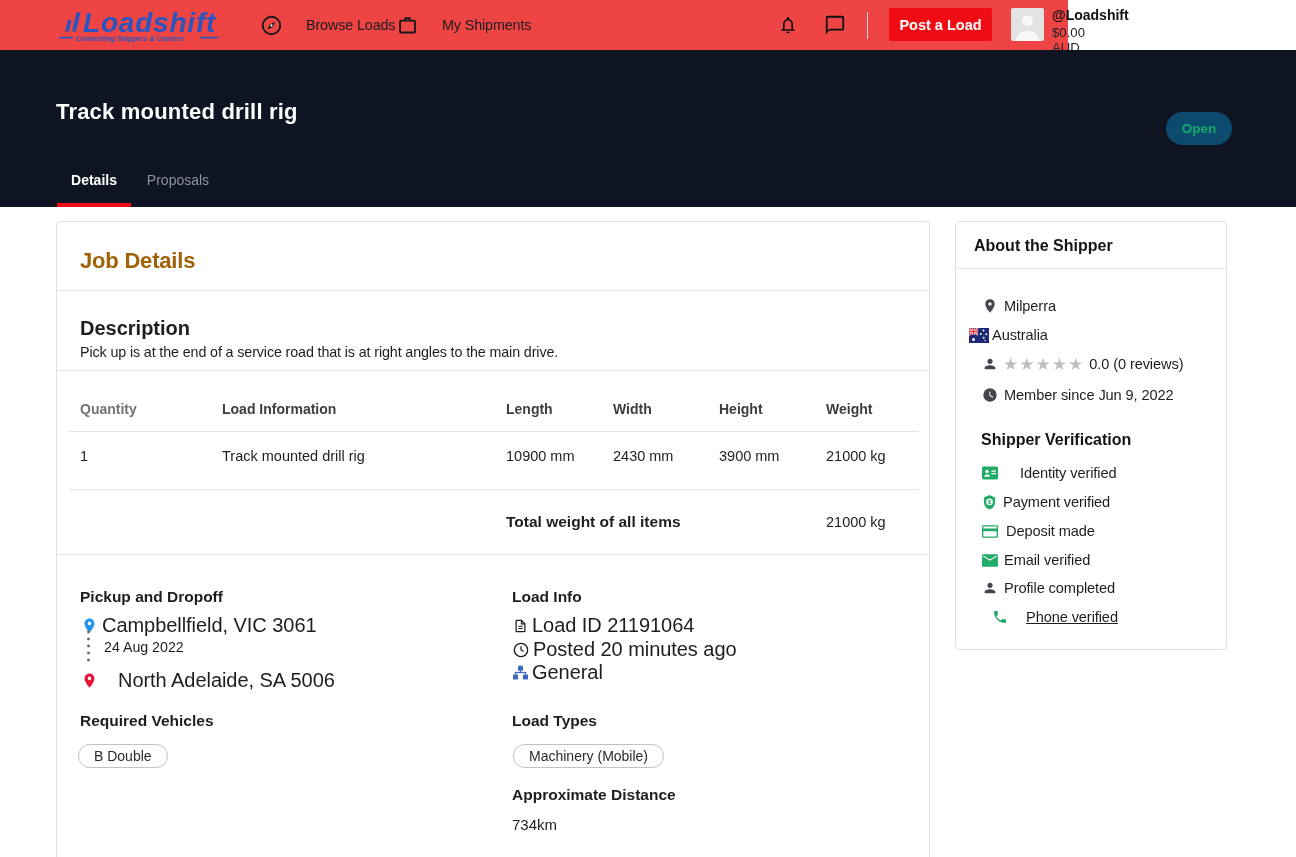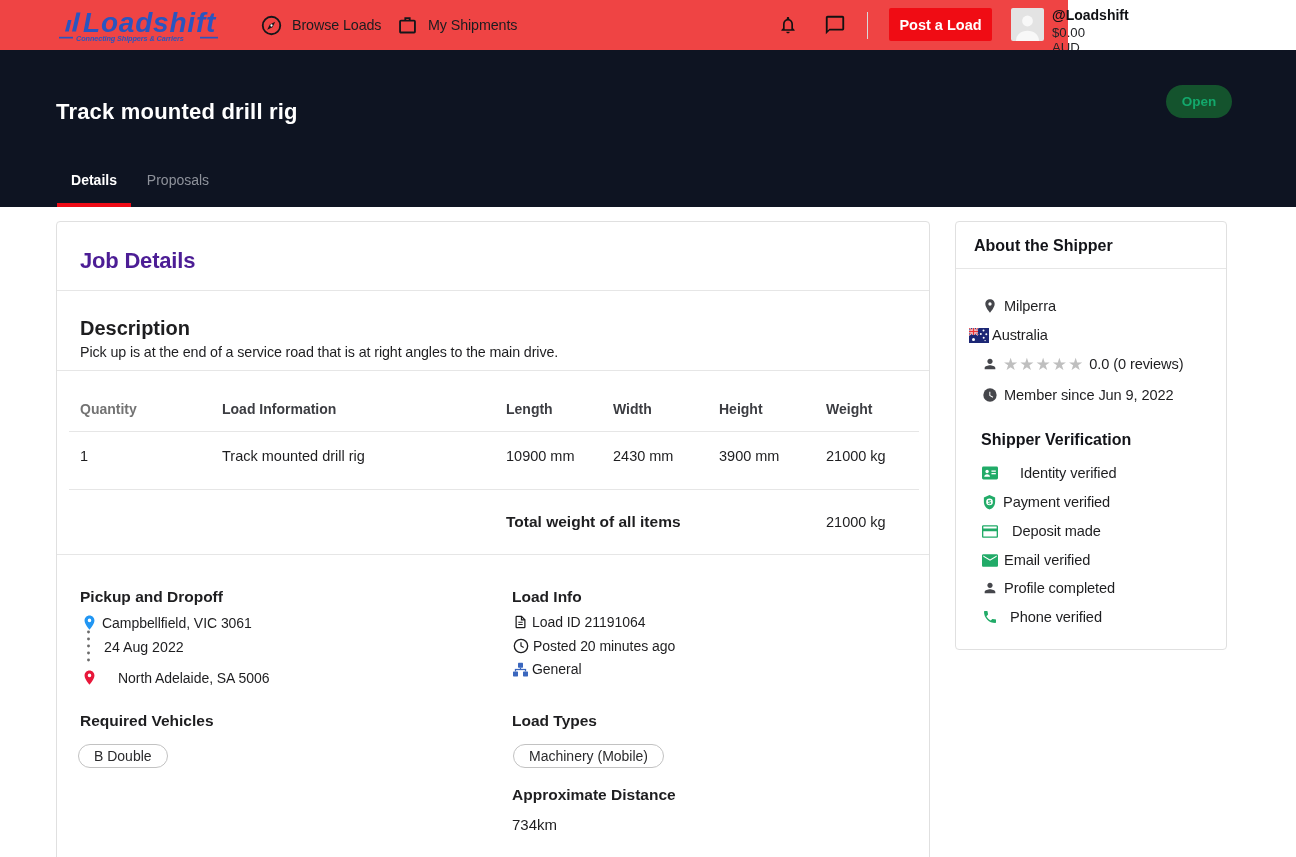--- a/index.html
+++ b/index.html
@@ -1,41 +1,41 @@
 <!DOCTYPE html>
 <html><head>
 <meta charset="utf-8">
 <style>
 * { margin:0; padding:0; box-sizing:border-box; }
 html,body { width:1296px; height:857px; overflow:hidden; background:#fff;
   font-family:"Liberation Sans", sans-serif; color:#1e1e20; }
 .abs { position:absolute; }
 
 #nav { position:absolute; top:0; left:0; width:1068px; height:50px; background:#ef4444; }
-.navlink { position:absolute; top:0; height:50px; display:flex; align-items:center; gap:10px;
+.navlink { position:absolute; top:0; height:50px; display:flex; align-items:center; gap:24px;
   font-size:14.3px; color:#1b1c20; letter-spacing:-0.1px; }
 
 #hero { position:absolute; top:50px; left:0; width:1296px; height:157px; background:#0e1422; }
 #hero h1 { position:absolute; left:56px; top:49px; font-size:22px; font-weight:bold; color:#fff; letter-spacing:.2px;}
-#openpill { position:absolute; left:1166px; top:35px; width:66px; height:33px; background:#14532d;
+#openpill { position:absolute; left:1166px; top:62px; width:66px; height:33px; background:#0c4a6e;
   border-radius:17px; display:flex; align-items:center; justify-content:center;
   color:#13a96c; font-size:13.5px; font-weight:bold; }
 .tab { position:absolute; bottom:0; height:54px; display:flex; align-items:center; justify-content:center;
   font-size:14px; }
 #tab-details { left:57px; width:74px; color:#fff; font-weight:bold; }
 #tab-details .ul { position:absolute; left:0; bottom:0; width:100%; height:4px; background:#ee0b16; }
 #tab-proposals { left:131px; width:94px; color:#8e929b; }
 
 .card { position:absolute; background:#fff; border:1px solid #e0e0e0; border-radius:4px; }
 #maincard { left:56px; top:221px; width:874px; height:700px; }
 #sidecard { left:955px; top:221px; width:272px; height:429px; }
 .hdiv { position:absolute; left:0; width:100%; height:1px; background:#e6e6e6; }
 .b { font-weight:bold; }
 
-.irow { position:absolute; display:flex; align-items:center; gap:9px; font-size:14px; letter-spacing:-0.05px; }
+.irow { position:absolute; display:flex; align-items:center; gap:9px; font-size:20px; letter-spacing:-0.05px; }
 .chip { position:absolute; height:24px; border:1px solid #c2c2c2; border-radius:13px;
   display:flex; align-items:center; padding:0 15px; font-size:14px; color:#2a2a2c; }
 #sidecard .irow { font-size:14.6px; letter-spacing:-0.1px; }
 </style>
 </head>
 <body>
 <div id="nav">
 
   <svg class="abs" style="left:54px; top:7px;" width="170" height="38" viewBox="0 0 170 38">
     <g fill="#2a55c0">
@@ -86,21 +86,21 @@
   <div class="abs b" style="left:1052px; top:7px; font-size:14px; color:#101114;">@Loadshift</div>
   <div class="abs" style="left:1052px; top:25px; font-size:13.2px; color:#232427;">$0.00 AUD</div>
 </div>
 <div id="hero">
   <h1>Track mounted drill rig</h1>
   <div id="openpill">Open</div>
   <div class="tab" id="tab-details">Details<span class="ul"></span></div>
   <div class="tab" id="tab-proposals">Proposals</div>
 </div>
 <div class="card" id="maincard">
-  <div class="abs" style="left:23px; top:26px; font-size:22px; font-weight:bold; color:#4c1d95; letter-spacing:-0.2px;">Job Details</div>
+  <div class="abs" style="left:23px; top:26px; font-size:22px; font-weight:bold; color:#a16207; letter-spacing:-0.2px;">Job Details</div>
   <div class="hdiv" style="top:68px;"></div>
   <div class="abs b" style="left:23px; top:95px; font-size:20px;">Description</div>
   <div class="abs" style="left:23px; top:122px; font-size:14.3px; letter-spacing:-0.12px;">Pick up is at the end of a service road that is at right angles to the main drive.</div>
   <div class="hdiv" style="top:148px;"></div>
 
   <div class="abs b" style="left:23px; top:179px; font-size:14px; color:#737373;">Quantity</div>
   <div class="abs b" style="left:165px; top:179px; font-size:14px; color:#3c3d42;">Load Information</div>
   <div class="abs b" style="left:449px; top:179px; font-size:14px; color:#3c3d42;">Length</div>
   <div class="abs b" style="left:556px; top:179px; font-size:14px; color:#3c3d42;">Width</div>
   <div class="abs b" style="left:662px; top:179px; font-size:14px; color:#3c3d42;">Height</div>
@@ -235,37 +235,37 @@
     <span>Identity verified</span>
   </div>
   <div class="irow" style="left:26px; top:269px; height:22px; gap:6px;">
     <svg width="15" height="17" viewBox="0 0 24 26">
         <path d="M12 1L3 5v7c0 5.55 3.84 10.74 9 12 5.16-1.26 9-6.45 9-12V5l-9-4z" fill="#21ab68"></path>
         <circle cx="12" cy="12" r="5.3" fill="#fff"></circle>
         <text x="12" y="15.6" font-size="10" font-weight="bold" fill="#21ab68" text-anchor="middle">$</text>
       </svg>
     <span>Payment verified</span>
   </div>
-  <div class="irow" style="left:26px; top:298px; height:22px; gap:14px;">
+  <div class="irow" style="left:26px; top:298px; height:22px; gap:8px;">
     <svg width="16" height="13" viewBox="0 0 24 19" fill="#21ab68">
         <path d="M22 0H2C.89 0 .01.89.01 2L0 17c0 1.11.89 2 2 2h20c1.11 0 2-.89 2-2V2c0-1.11-.89-2-2-2zm0 17H2V9h20v8zm0-12H2V2h20v3z"></path>
       </svg>
     <span>Deposit made</span>
   </div>
   <div class="irow" style="left:26px; top:327px; height:22px; gap:6px;">
     <svg width="16" height="13" viewBox="0 0 24 19" fill="#21ab68">
         <path d="M22 0H2C.9 0 .01.9.01 2L0 17c0 1.1.9 2 2 2h20c1.1 0 2-.9 2-2V2c0-1.1-.9-2-2-2zm0 4l-10 6L2 4V2l10 6 10-6v2z"></path>
       </svg>
     <span>Email verified</span>
   </div>
   <div class="irow" style="left:26px; top:355px; height:22px; gap:6px;">
     <svg width="16" height="16" viewBox="0 0 24 24" fill="#45464b">
         <path d="M12 12c2.21 0 4-1.79 4-4s-1.79-4-4-4-4 1.79-4 4 1.79 4 4 4zm0 2c-2.67 0-8 1.34-8 4v2h16v-2c0-2.66-5.33-4-8-4z"></path>
       </svg>
     <span>Profile completed</span>
   </div>
-  <div class="irow" style="left:26px; top:384px; height:22px; gap:12px;">
+  <div class="irow" style="left:36px; top:384px; height:22px; gap:18px;text-decoration:underline;">
     <svg width="16" height="16" viewBox="0 0 24 24" fill="#21ab68">
         <path d="M6.62 10.79c1.44 2.83 3.76 5.14 6.59 6.59l2.2-2.21c.27-.27.67-.36 1.02-.24 1.12.37 2.33.57 3.57.57.55 0 1 .45 1 1V20c0 .55-.45 1-1 1-9.39 0-17-7.61-17-17 0-.55.45-1 1-1h3.5c.55 0 1 .45 1 1 0 1.25.2 2.45.57 3.57.11.35.03.74-.25 1.02l-2.2 2.2z"></path>
       </svg>
     <span>Phone verified</span>
   </div>
 </div>
 
 </body></html>

